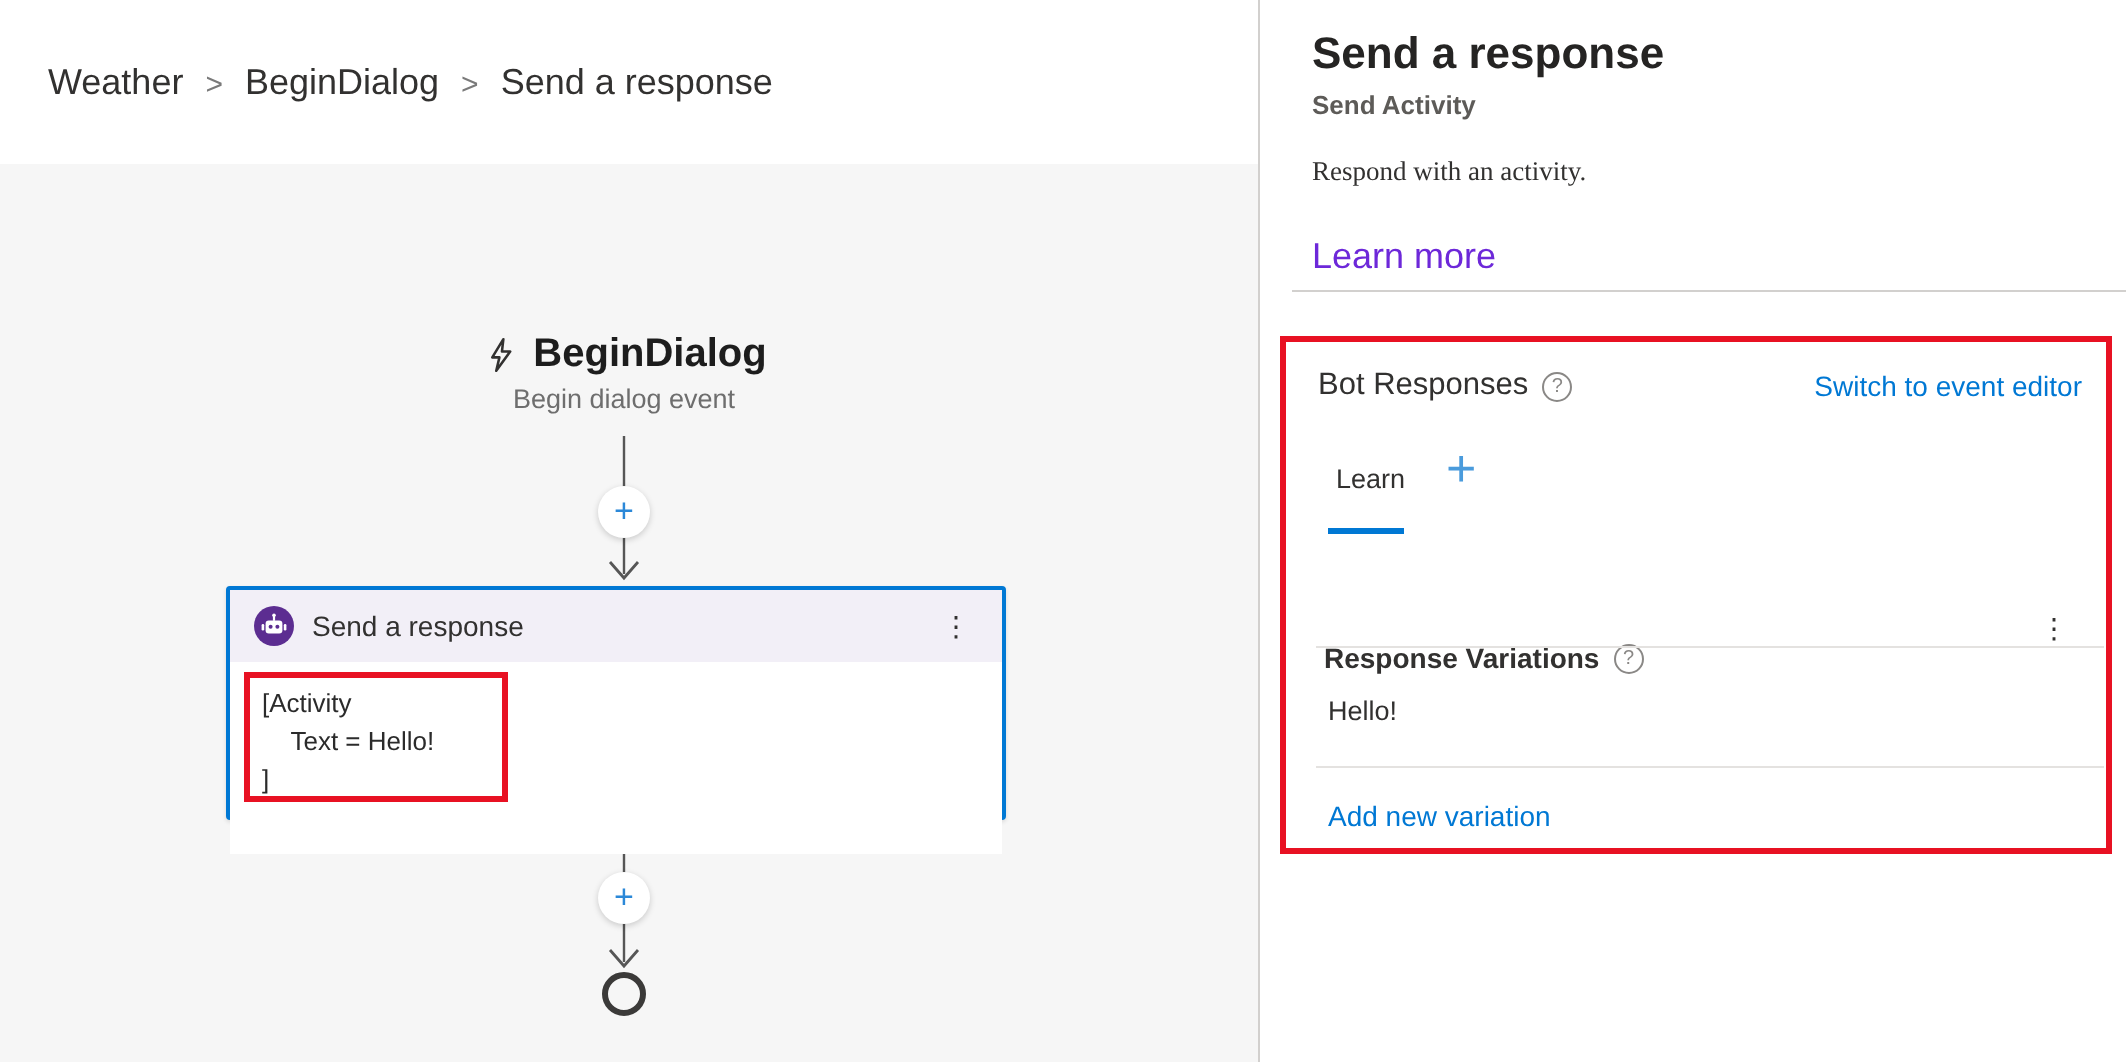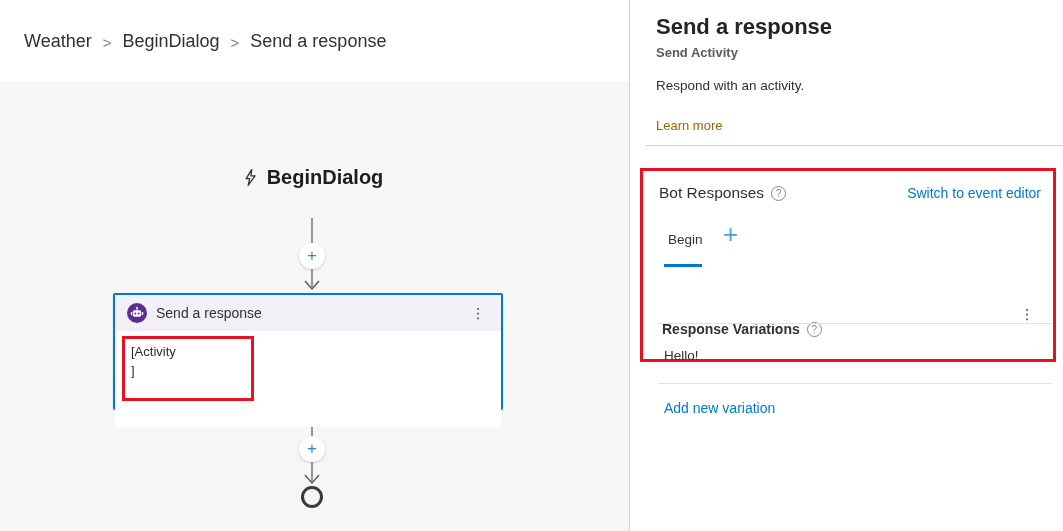--- a/index.html
+++ b/index.html
@@ -40,26 +40,26 @@
                      border:3px solid #e81123; padding:3px 0 0 6px; }
   .lg-line { font-size:13px; line-height:19px; color:#2b2b2b; white-space:pre; }
 
   
   .v-divider { position:absolute; left:629px; top:0; width:1px; height:531px; background:#d2d0ce; }
 
   
   .panel { position:absolute; left:630px; top:0; width:433px; height:531px; background:#fff; }
   .panel-title { position:absolute; left:26px; top:14px; font-size:22px; font-weight:600; color:#252423; }
   .panel-subtitle { position:absolute; left:26px; top:45px; font-size:13px; font-weight:700; color:#5d5b58; }
-  .panel-desc { position:absolute; left:26px; top:78px; font-size:13.5px; color:#323130; }
-  .panel-learn-more { position:absolute; left:26px; top:118px; font-size:13px; color:#a16207;
+  .panel-desc { position:absolute; left:26px; top:78px; font-size:13.5px; color:#323130;font-family:Liberation Serif, serif; }
+  .panel-learn-more { position:absolute; left:26px; top:118px; font-size:18px; color:#6d28d9;
                       text-decoration:none; cursor:pointer; }
   .panel-hdivider { position:absolute; left:16px; top:145px; width:417px; height:1px; background:#d2d0ce; }
 
-  .red-box { position:absolute; left:10px; top:168px; width:416px; height:194px;
+  .red-box { position:absolute; left:10px; top:168px; width:416px; height:259px;
              border:3px solid #e81123; }
   .br-row1 { position:absolute; left:16px; top:13px; width:382px; display:flex;
              align-items:center; justify-content:space-between; }
   .br-label-wrap { display:flex; align-items:center; }
   .br-label { font-size:15.5px; color:#323130; }
   .help-icon { display:inline-block; width:15px; height:15px; border:1px solid #8a8886; border-radius:50%;
                color:#8a8886; font-size:10px; line-height:13px; text-align:center; margin-left:7px; }
   .switch-link { font-size:14px; color:#0078d4; text-decoration:none; cursor:pointer; }
 
   .tab-label { position:absolute; left:25px; top:61px; font-size:13.5px; color:#323130; cursor:pointer; }
@@ -107,20 +107,21 @@
         <circle cx="312" cy="415" r="9.5" fill="#f6f6f6" stroke="#3b3a39" stroke-width="3"></circle>
       </svg>
 
       <div class="trigger">
         <div class="trigger-title-row">
           <svg width="19" height="19" viewBox="0 0 24 24">
             <path d="M13.5 2 L6.5 13.5 H11 L9 22 L17.8 9.8 H12.6 Z" fill="none" stroke="#323130" stroke-width="1.6" stroke-linejoin="round"></path>
           </svg>
           <span class="trigger-title">BeginDialog</span>
         </div>
+        <div class="trigger-subtitle">Begin dialog event</div>
       </div>
 
       <button class="plus-btn plus-1">+</button>
       <button class="plus-btn plus-2">+</button>
 
       <div class="node">
         <div class="node-header">
           <svg width="20" height="20" viewBox="0 0 20 20">
             <circle cx="10" cy="10" r="10" fill="#5c2d91"></circle>
             <rect x="9.45" y="4.8" width="1.1" height="2.6" fill="#ffffff"></rect>
@@ -130,20 +131,21 @@
             <circle cx="11.7" cy="10.4" r="1" fill="#5c2d91"></circle>
             <rect x="3.8" y="9" width="1.3" height="3.2" rx="0.6" fill="#ffffff"></rect>
             <rect x="14.9" y="9" width="1.3" height="3.2" rx="0.6" fill="#ffffff"></rect>
           </svg>
           <span class="node-title">Send a response</span>
           <button class="node-menu">⋮</button>
         </div>
         <div class="node-body">
           <div class="node-annotation">
             <div class="lg-line">[Activity</div>
+            <div class="lg-line">    Text = Hello!</div>
             <div class="lg-line">]</div>
           </div>
         </div>
       </div>
 
     </div>
   </div>
 
   <div class="v-divider"></div>
 
@@ -157,21 +159,21 @@
     <div class="red-box">
 
       <div class="br-row1">
         <span class="br-label-wrap">
           <span class="br-label">Bot Responses</span>
           <span class="help-icon">?</span>
         </span>
         <a class="switch-link">Switch to event editor</a>
       </div>
 
-      <span class="tab-label">Begin</span>
+      <span class="tab-label">Learn</span>
       <button class="tab-add">+</button>
       <div class="tab-underline"></div>
 
       <div class="var-row">
         <span class="var-label-wrap">
           <span class="var-label">Response Variations</span>
           <span class="help-icon">?</span>
         </span>
         <button class="var-menu">⋮</button>
       </div>

